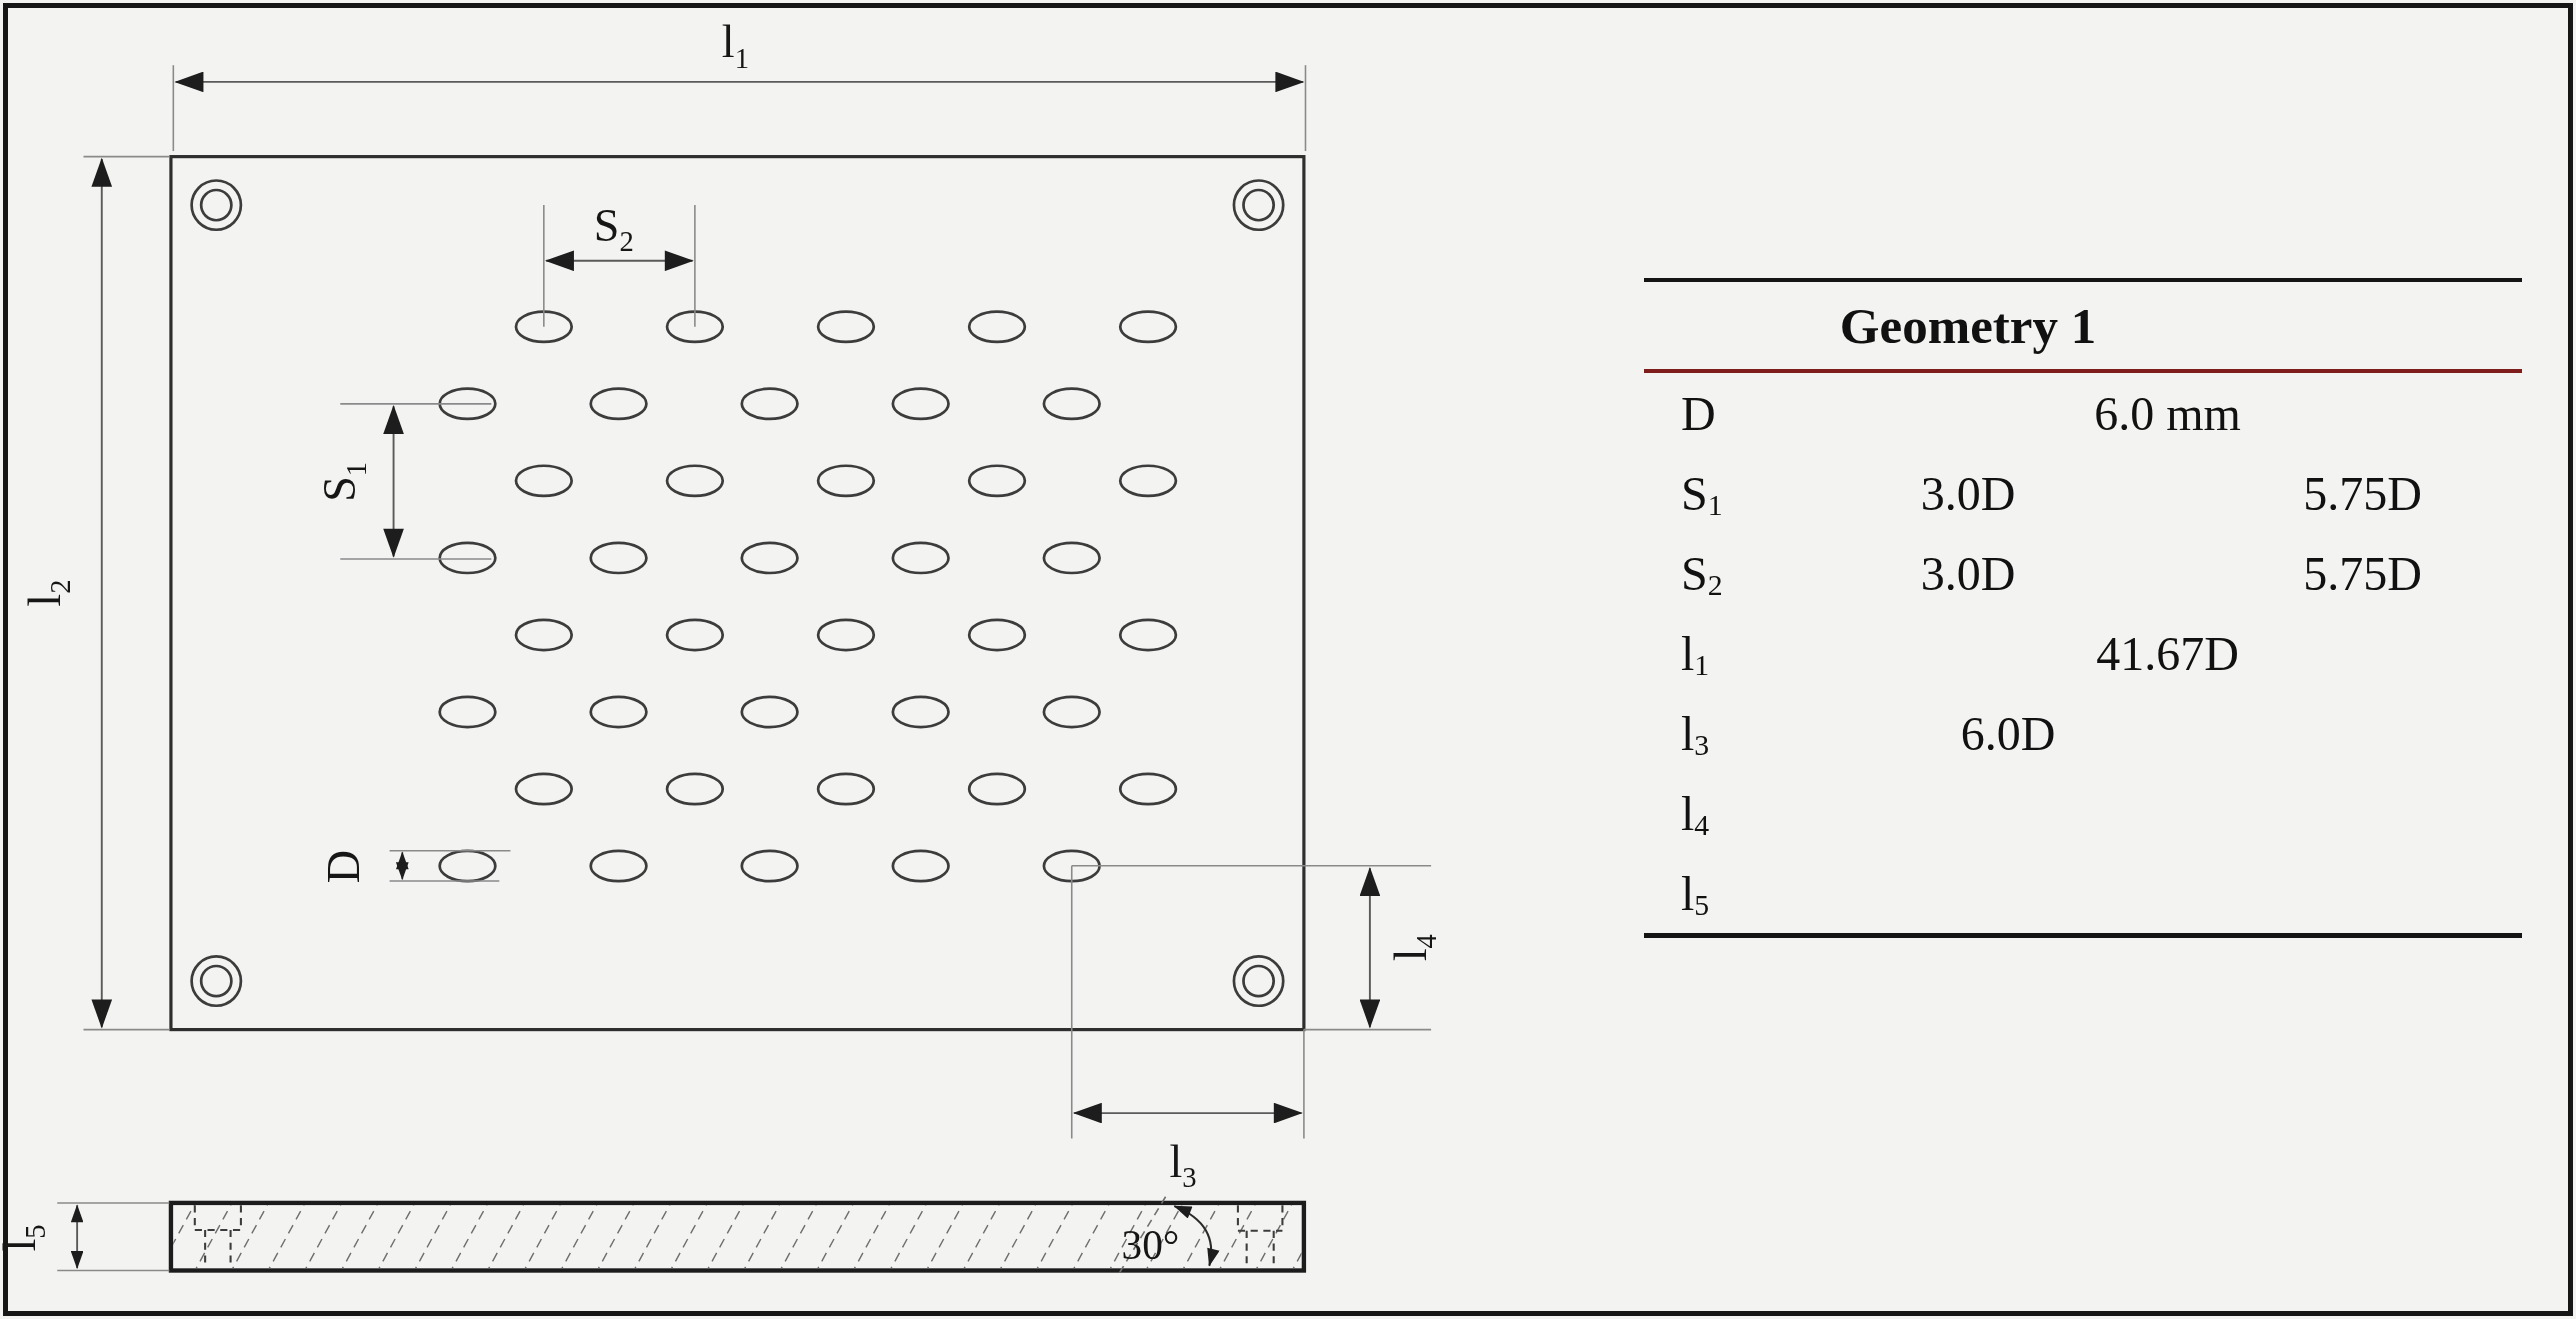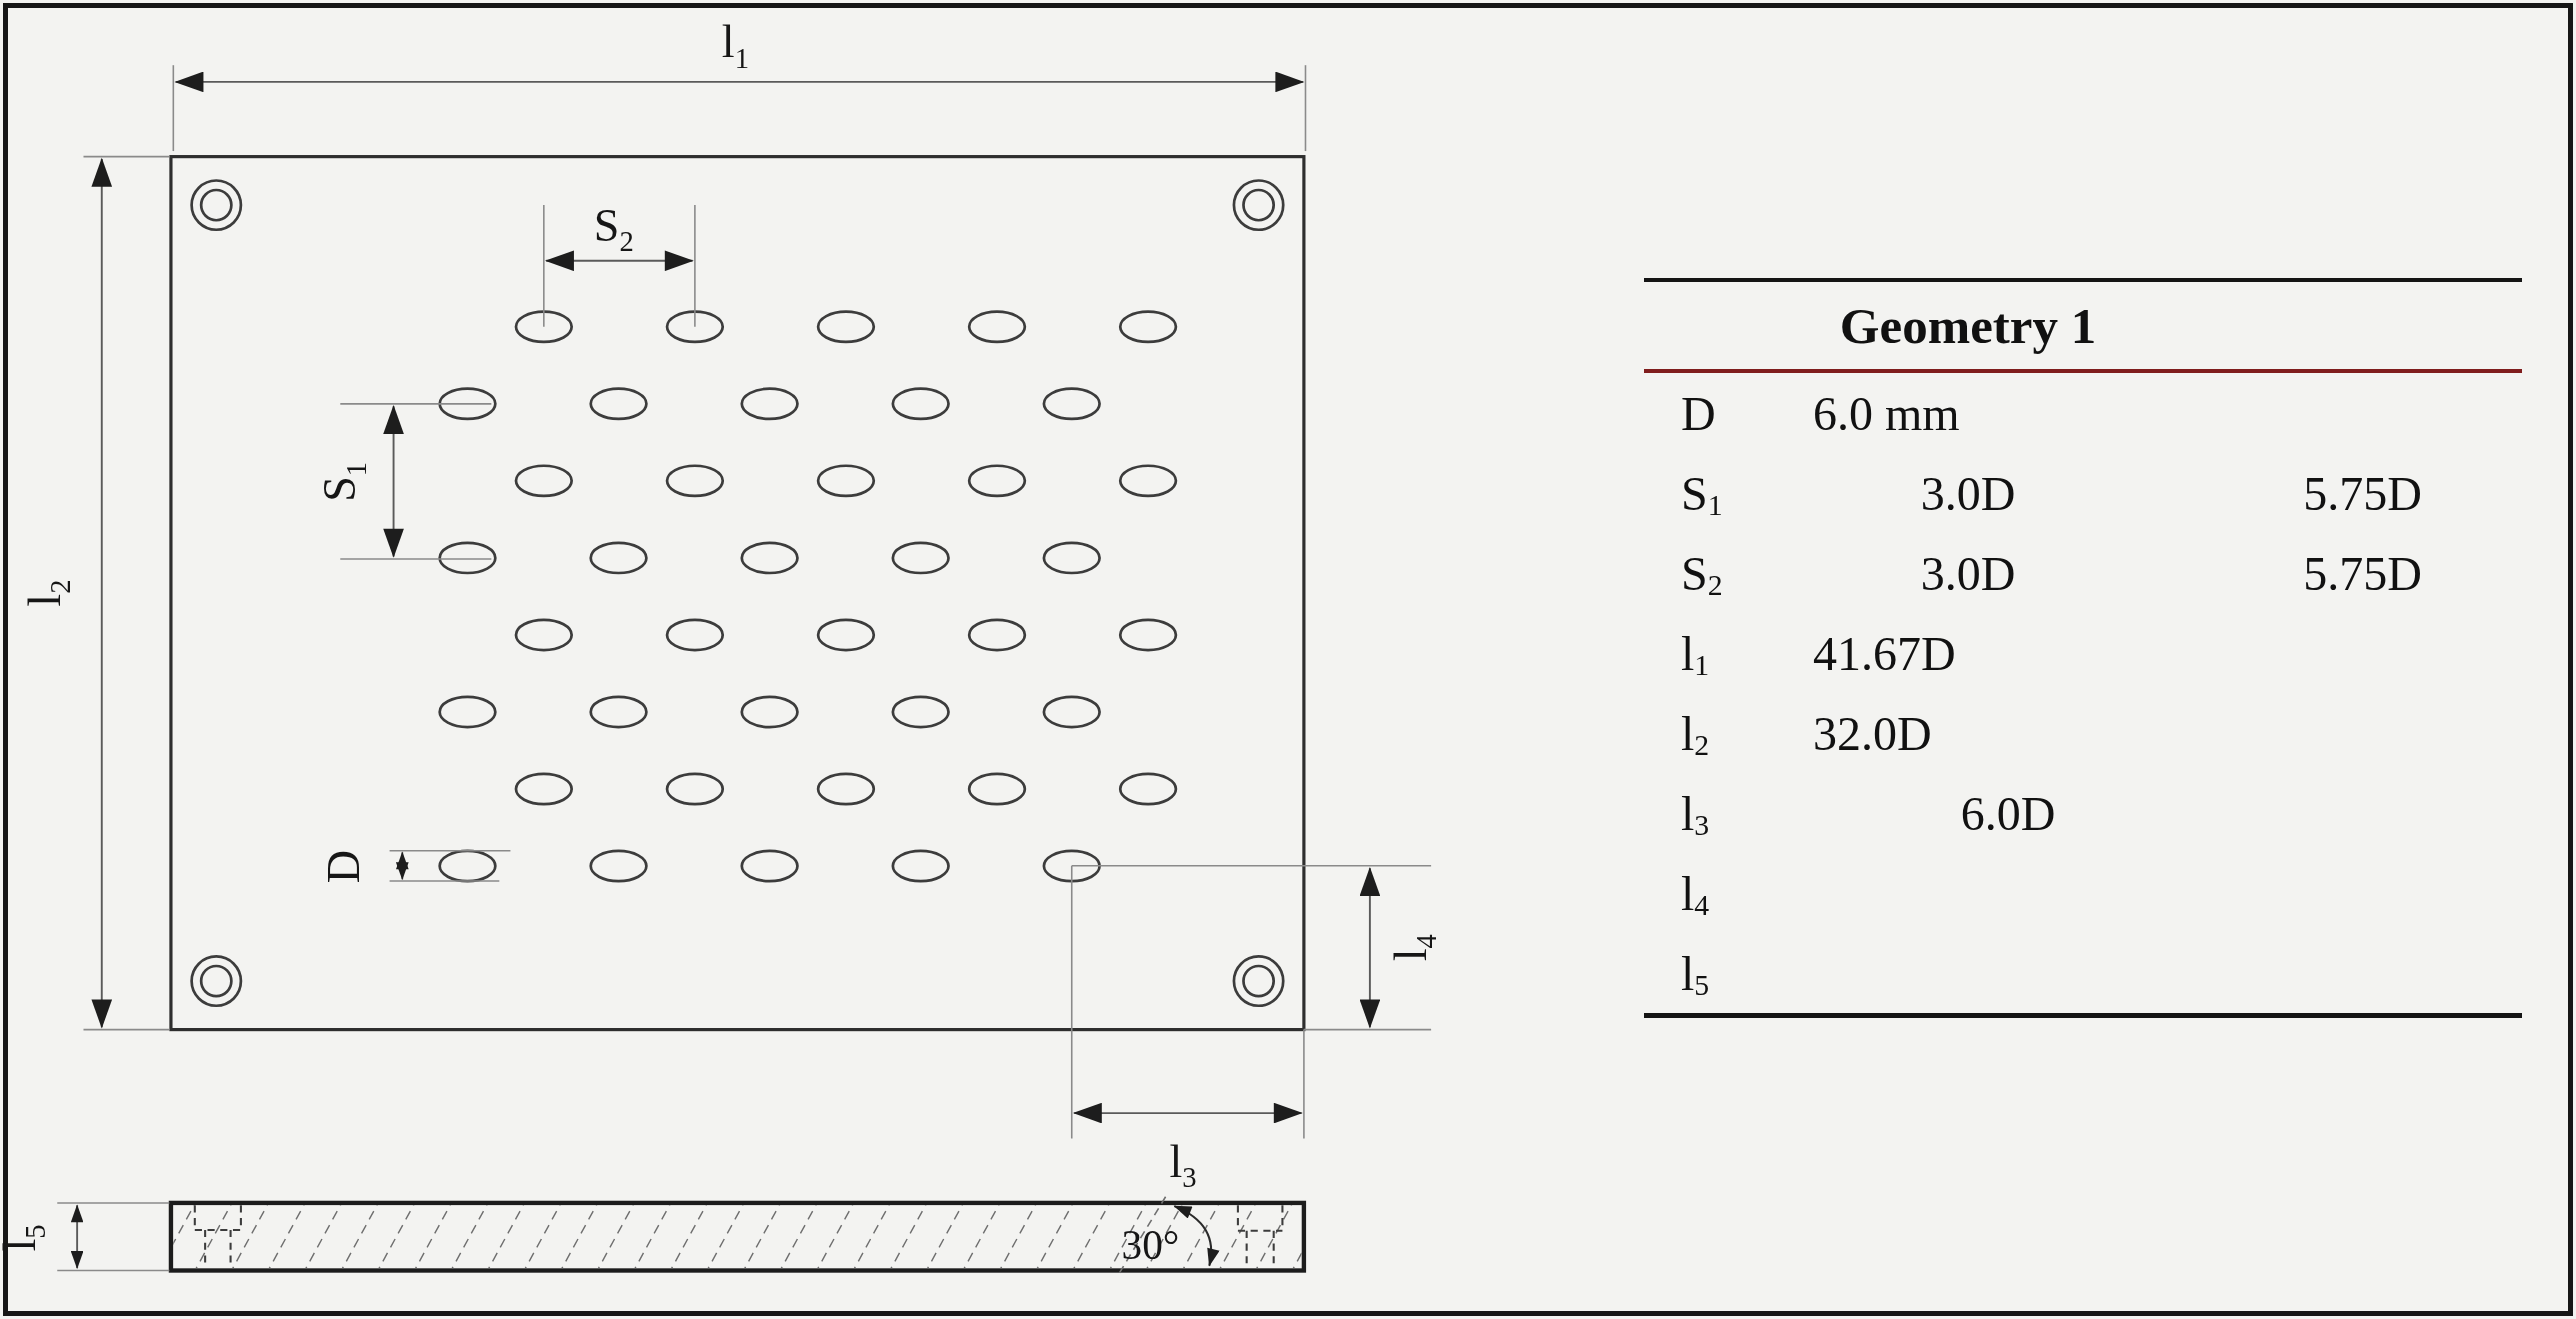--- a/index.html
+++ b/index.html
@@ -29,21 +29,21 @@
     border-bottom:4px solid #7f1d1d;
     font-weight:bold;font-size:51px;
   }
   .trow{
     display:grid;grid-template-columns:169px 310px 399px;
     height:80px;align-items:center;font-size:48px;
   }
   .c-label{padding-left:37px;text-align:left;}
   .c-g1{text-align:center;}
   .c-g2{text-align:center;padding-left:80px;}
-  .c-span{grid-column:2/4;}
+  .c-span{grid-column:2/4;text-align:center;}
   .sub{font-size:0.62em;position:relative;top:0.18em;}
 </style>
 </head>
 <body>
 
 <div class="frame"></div>
 
 <svg id="drw" width="2576" height="1319" viewBox="0 0 3240 1659">
   <defs>
     <marker id="arw" markerUnits="userSpaceOnUse" markerWidth="46" markerHeight="26" viewBox="0 0 14 10" refX="13.4" refY="5" orient="auto-start-reverse">
@@ -253,24 +253,20 @@
     <div class="c-label"><span>S</span><span class="sub">2</span></div>
     <div class="c-g1">3.0D</div>
     <div class="c-g2">5.75D</div>
   </div>
 
   <div class="trow">
     <div class="c-label"><span>l</span><span class="sub">1</span></div>
     <div class="c-span">41.67D</div>
   </div>
 
-  <div class="trow">
-    <div class="c-label"><span>l</span><span class="sub">2</span></div>
-    <div class="c-span">32.0D</div>
-  </div>
 
   <div class="trow">
     <div class="c-label"><span>l</span><span class="sub">3</span></div>
     <div class="c-g2">6.0D</div>
   </div>
 
   <div class="trow">
     <div class="c-label"><span>l</span><span class="sub">4</span></div>
   </div>
 

